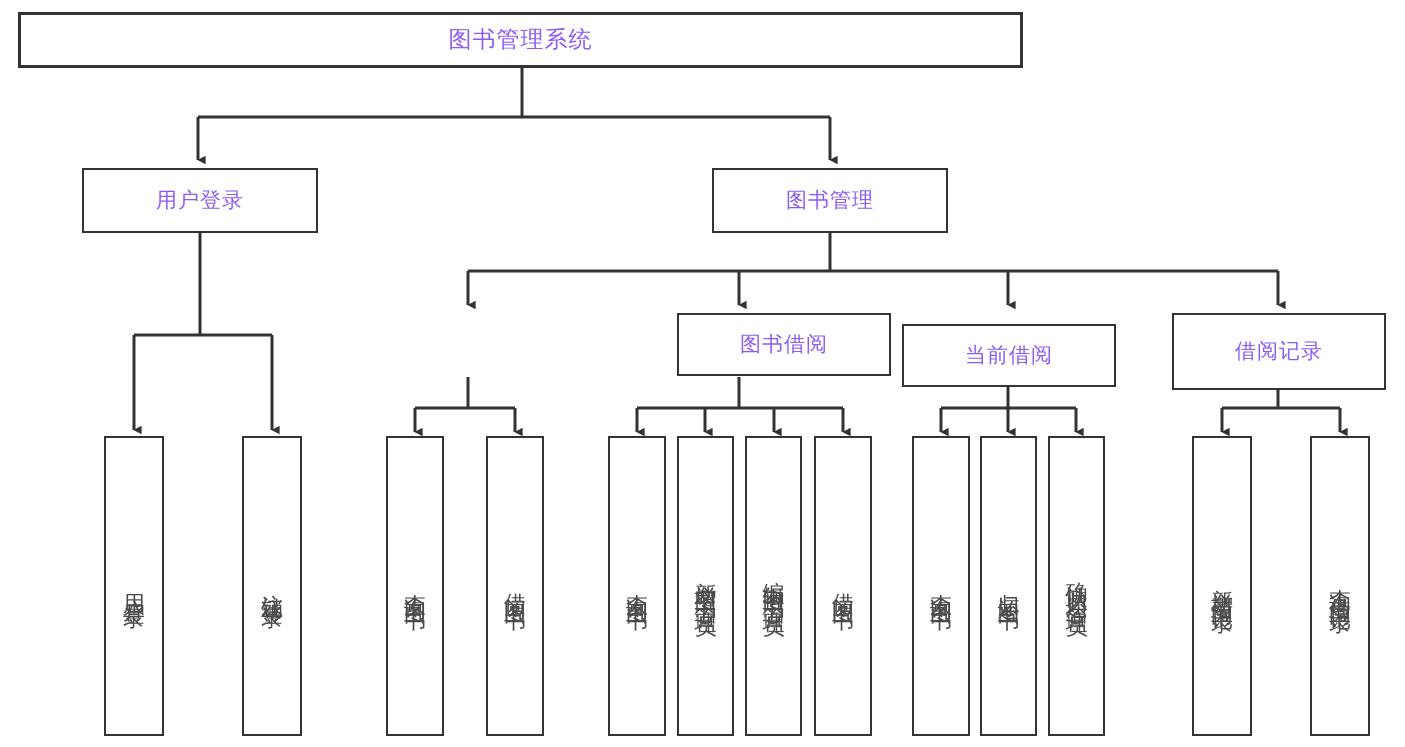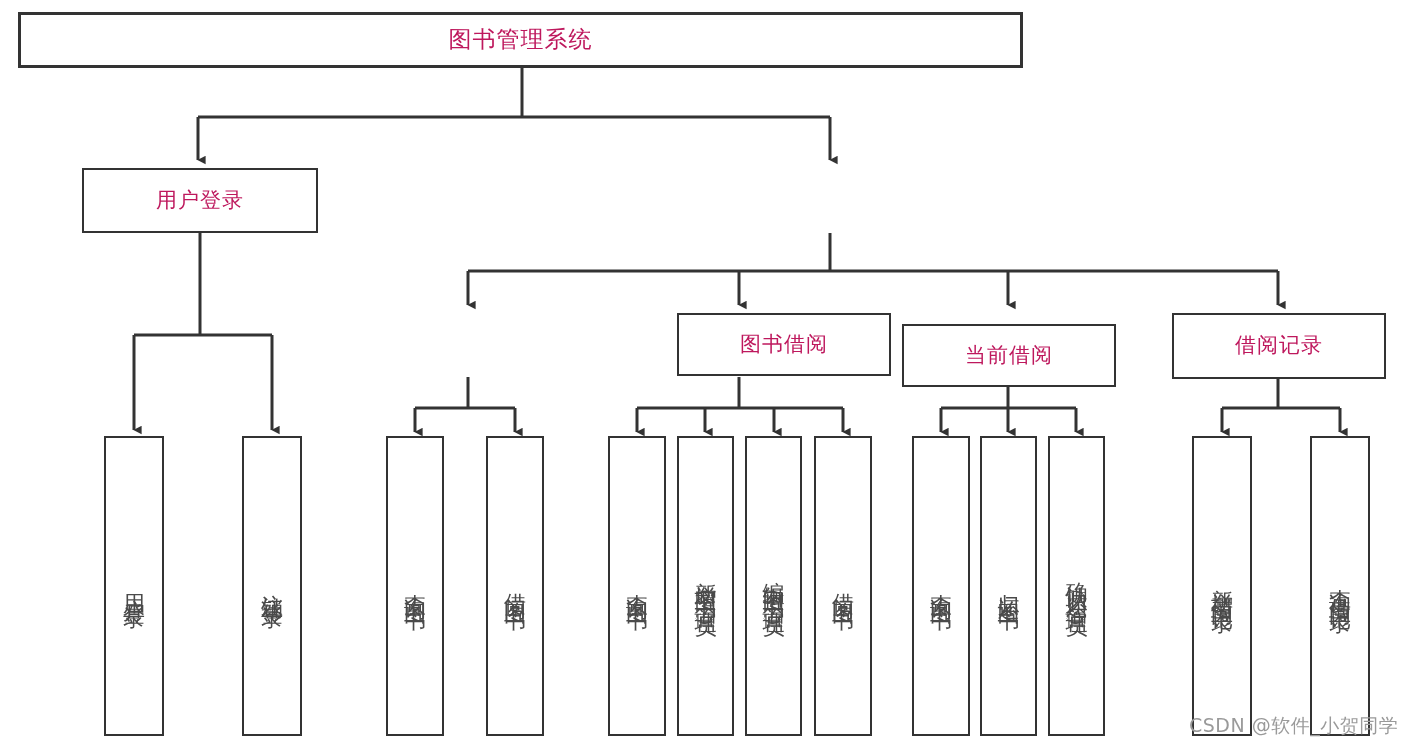--- a/index.html
+++ b/index.html
@@ -29,21 +29,21 @@
     align-items:center;
     justify-content:center;
     color:#3a3a3a;
   }
   .node.root{ border-width:3px; }
   .label-h{
     font-size:21px;
     letter-spacing:1px;
     line-height:1.2;
     white-space:nowrap;
-    color:#be185d;
+    color:#8b5cf6;
     text-align:center;
   }
   .node.root .label-h{ font-size:23px; }
   .leaf{
     align-items:flex-start;
     justify-content:center;
     padding-top:0;
   }
   .label-v{
     writing-mode:vertical-rl;
@@ -127,28 +127,31 @@
     </g>
   </svg>
 
   <div class="node root" style="left:18px; top:12px; width:1005px; height:56px;">
     <span class="label-h">图书管理系统</span>
   </div>
 
   <div class="node" style="left:82px; top:168px; width:236px; height:65px;">
     <span class="label-h">用户登录</span>
   </div>
+  <div class="node" style="left:712px; top:168px; width:236px; height:65px;">
+    <span class="label-h">图书管理</span>
+  </div>
 
   <div class="node" style="left:633px; top:313px; width:214px; height:63px;margin-left:44px;">
     <span class="label-h">图书借阅</span>
   </div>
   <div class="node" style="left:902px; top:324px; width:214px; height:63px;">
     <span class="label-h">当前借阅</span>
   </div>
-  <div class="node" style="left:1172px; top:313px; width:214px; height:66px;">
+  <div class="node" style="left:1172px; top:313px; width:214px; height:77px;">
     <span class="label-h">借阅记录</span>
   </div>
 
   <div class="node leaf" style="left:104px; top:436px; width:60px; height:300px;">
     <div class="leaf-inner">
       <span class="label-v">用户登录</span>
     </div>
   </div>
   <div class="node leaf" style="left:242px; top:436px; width:60px; height:300px;">
     <div class="leaf-inner">
@@ -208,15 +211,14 @@
     <div class="leaf-inner">
       <span class="label-v">新增借阅记录</span>
     </div>
   </div>
   <div class="node leaf" style="left:1310px; top:436px; width:60px; height:300px;">
     <div class="leaf-inner">
       <span class="label-v">查询借阅记录</span>
     </div>
   </div>
 
-  <div class="watermark">CSDN @软件_小贺同学</div>
 
 </div>
 
 </body></html>

